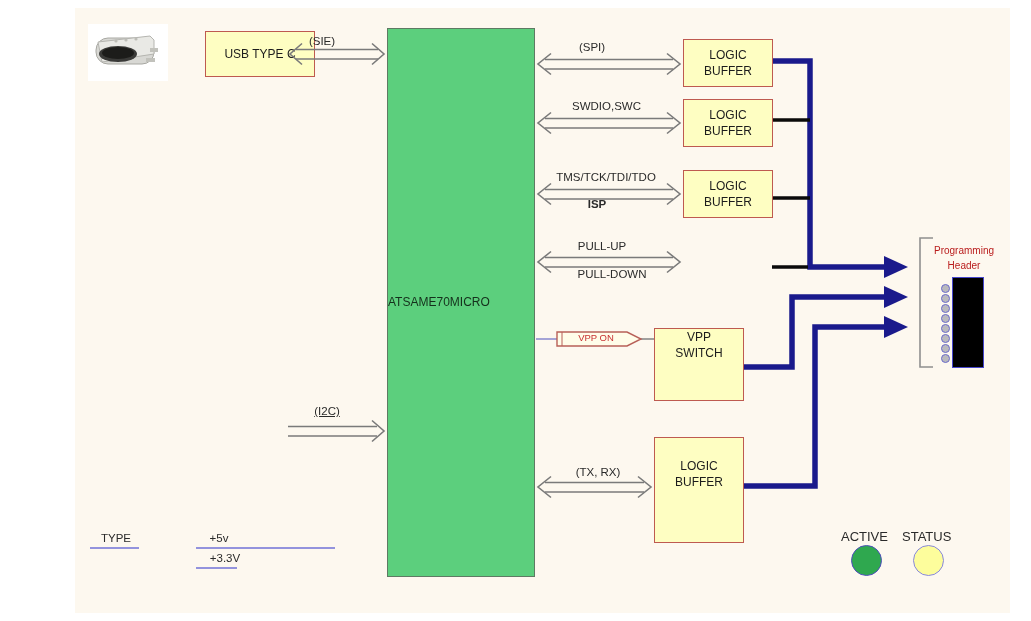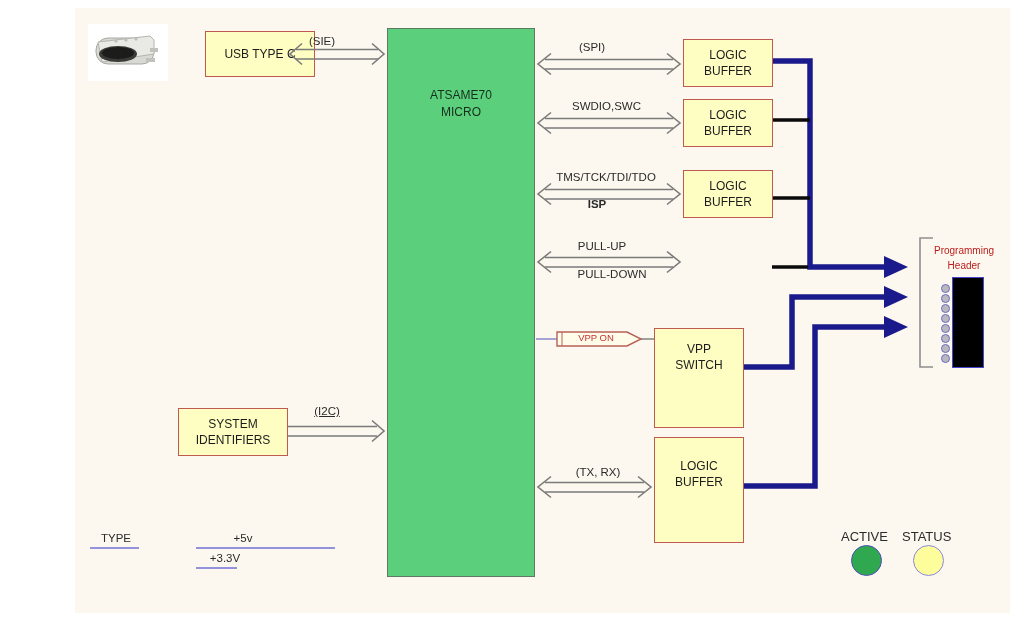--- a/index.html
+++ b/index.html
@@ -4,21 +4,21 @@
 <style>
   html,body{margin:0;padding:0;background:#ffffff;}
   body{font-family:"Liberation Sans","DejaVu Sans",sans-serif;}
   #canvas{position:relative;width:1031px;height:621px;background:#ffffff;overflow:hidden;}
   #panel{position:absolute;left:75px;top:8px;width:935px;height:605px;background:#FDF8EF;}
   .blk{position:absolute;background:#FEFEC2;border:1.6px solid #BE5A50;box-sizing:border-box;
        display:flex;flex-direction:column;align-items:center;justify-content:center;
        font-size:12px;color:#1c1c1c;line-height:16px;text-align:center;}
   .blk.topalign{justify-content:flex-start;}
   .greenblk{position:absolute;left:387px;top:28px;width:148px;height:549px;background:#5CCF7D;
-       border:1.8px solid #5f7a63;box-sizing:border-box;display:flex;flex-direction:column;
+       border:1.8px solid #5f7a63;box-sizing:border-box;display:flex;
        align-items:center;font-size:12px;color:#15301c;line-height:17px;}
   .greenblk .pad{height:58px;}
   .siglabel{position:absolute;font-size:11.5px;color:#2a2a2a;white-space:nowrap;
        transform:translateX(-50%);text-align:right;}
   .harrow{position:absolute;}
   .harrow polyline,.harrow line{stroke:#7a7a7a;stroke-width:1.6;fill:none;}
   svg.wires{position:absolute;left:0;top:0;width:1031px;height:621px;pointer-events:none;}
   .navy{stroke:#1A1A8C;stroke-width:5.5;fill:none;}
   .blackwire{stroke:#0a0a0a;stroke-width:3.4;fill:none;}
   .pwire{stroke:#9393DD;stroke-width:2;fill:none;}
@@ -102,31 +102,27 @@
     <span>BUFFER</span>
   </div>
   <div class="blk" style="left:683px;top:99px;width:90px;height:48px;">
     <span>LOGIC</span>
     <span>BUFFER</span>
   </div>
   <div class="blk" style="left:683px;top:170px;width:90px;height:48px;">
     <span>LOGIC</span>
     <span>BUFFER</span>
   </div>
-  <div class="blk topalign" style="left:654px;top:328px;width:90px;height:100px;padding-top:12px;">
+  <div class="blk topalign" style="left:654px;top:328px;width:90px;height:73px;">
     <span>VPP</span>
     <span>SWITCH</span>
   </div>
   <div class="blk topalign" style="left:654px;top:437px;width:90px;height:106px;padding-top:20px;">
     <span>LOGIC</span>
     <span>BUFFER</span>
-  </div>
-  <div class="blk" style="left:178px;top:408px;width:110px;height:48px;">
-    <span>SYSTEM</span>
-    <span>IDENTIFIERS</span>
   </div>
 
   <svg class="harrow" style="left:287px;top:40px;" width="100" height="28">
     <polyline points="15,3.5 3,14 15,24.5"></polyline>
       <line x1="9" y1="9.5" x2="91" y2="9.5"></line>
     <line x1="9" y1="19" x2="91" y2="19"></line>
       <polyline points="85,3.5 97,14 85,24.5"></polyline>
   </svg>
   <svg class="harrow" style="left:535px;top:50px;" width="148" height="28">
     <polyline points="16,3.5 3,14 16,24.5"></polyline>
@@ -169,21 +165,21 @@
   <div class="siglabel" style="left:602px;top:100px;padding-left:9px;">SWDIO,SWC</div>
   <div class="siglabel" style="left:606px;top:171px;">TMS/TCK/TDI/TDO</div>
   <div class="siglabel" style="left:597px;top:198px;font-weight:bold;">ISP</div>
   <div class="siglabel" style="left:602px;top:240px;">PULL-UP</div>
   <div class="siglabel" style="left:612px;top:268px;">PULL-DOWN</div>
   <div class="siglabel" style="left:327px;top:405px;text-decoration:underline;">(I2C)</div>
   <div class="siglabel" style="left:598px;top:466px;">(TX, RX)</div>
   <div id="vpp-label-text">VPP ON</div>
 
   <div class="siglabel" style="left:116px;top:532px;">TYPE</div>
-  <div class="siglabel" style="left:219px;top:532px;margin-left:24px;">+5v</div>
+  <div class="siglabel" style="left:219px;top:532px;">+5v</div>
   <div class="siglabel" style="left:225px;top:552px;">+3.3V</div>
 
   <div id="prog-label">
     <span>Programming</span><br>
     <span>Header</span>
   </div>
   <div id="header-body"></div>
   <div id="header-pins">
       <div class="pin" style="left: 941px; top: 284px;"></div>
       <div class="pin" style="left: 941px; top: 294px;"></div>

